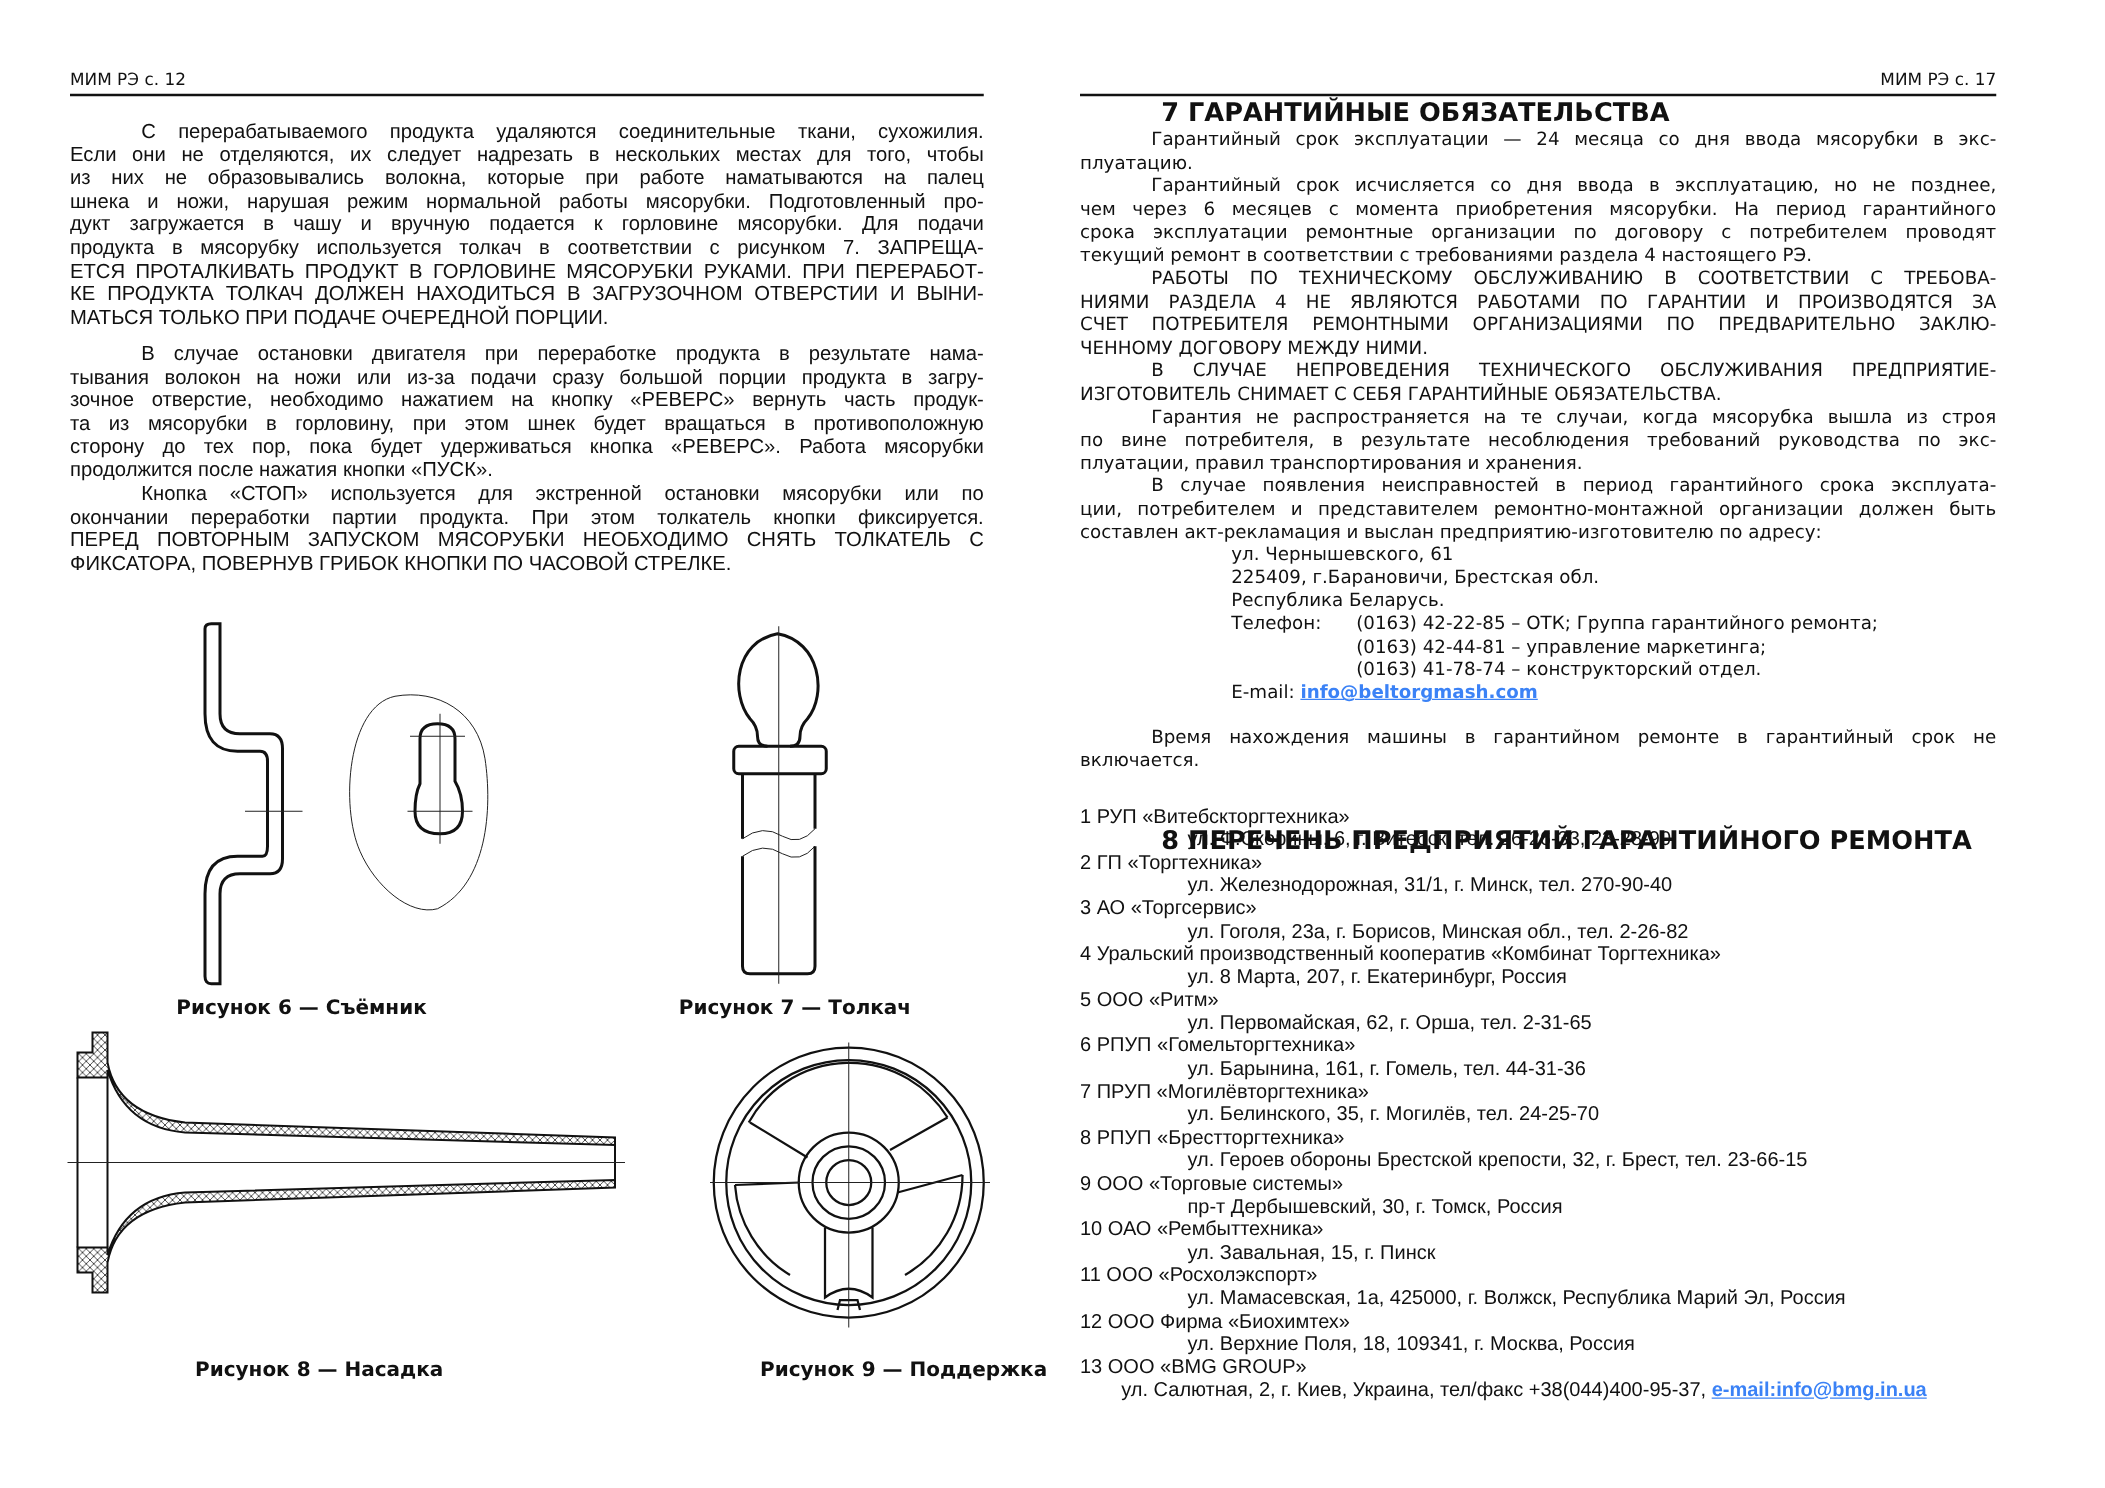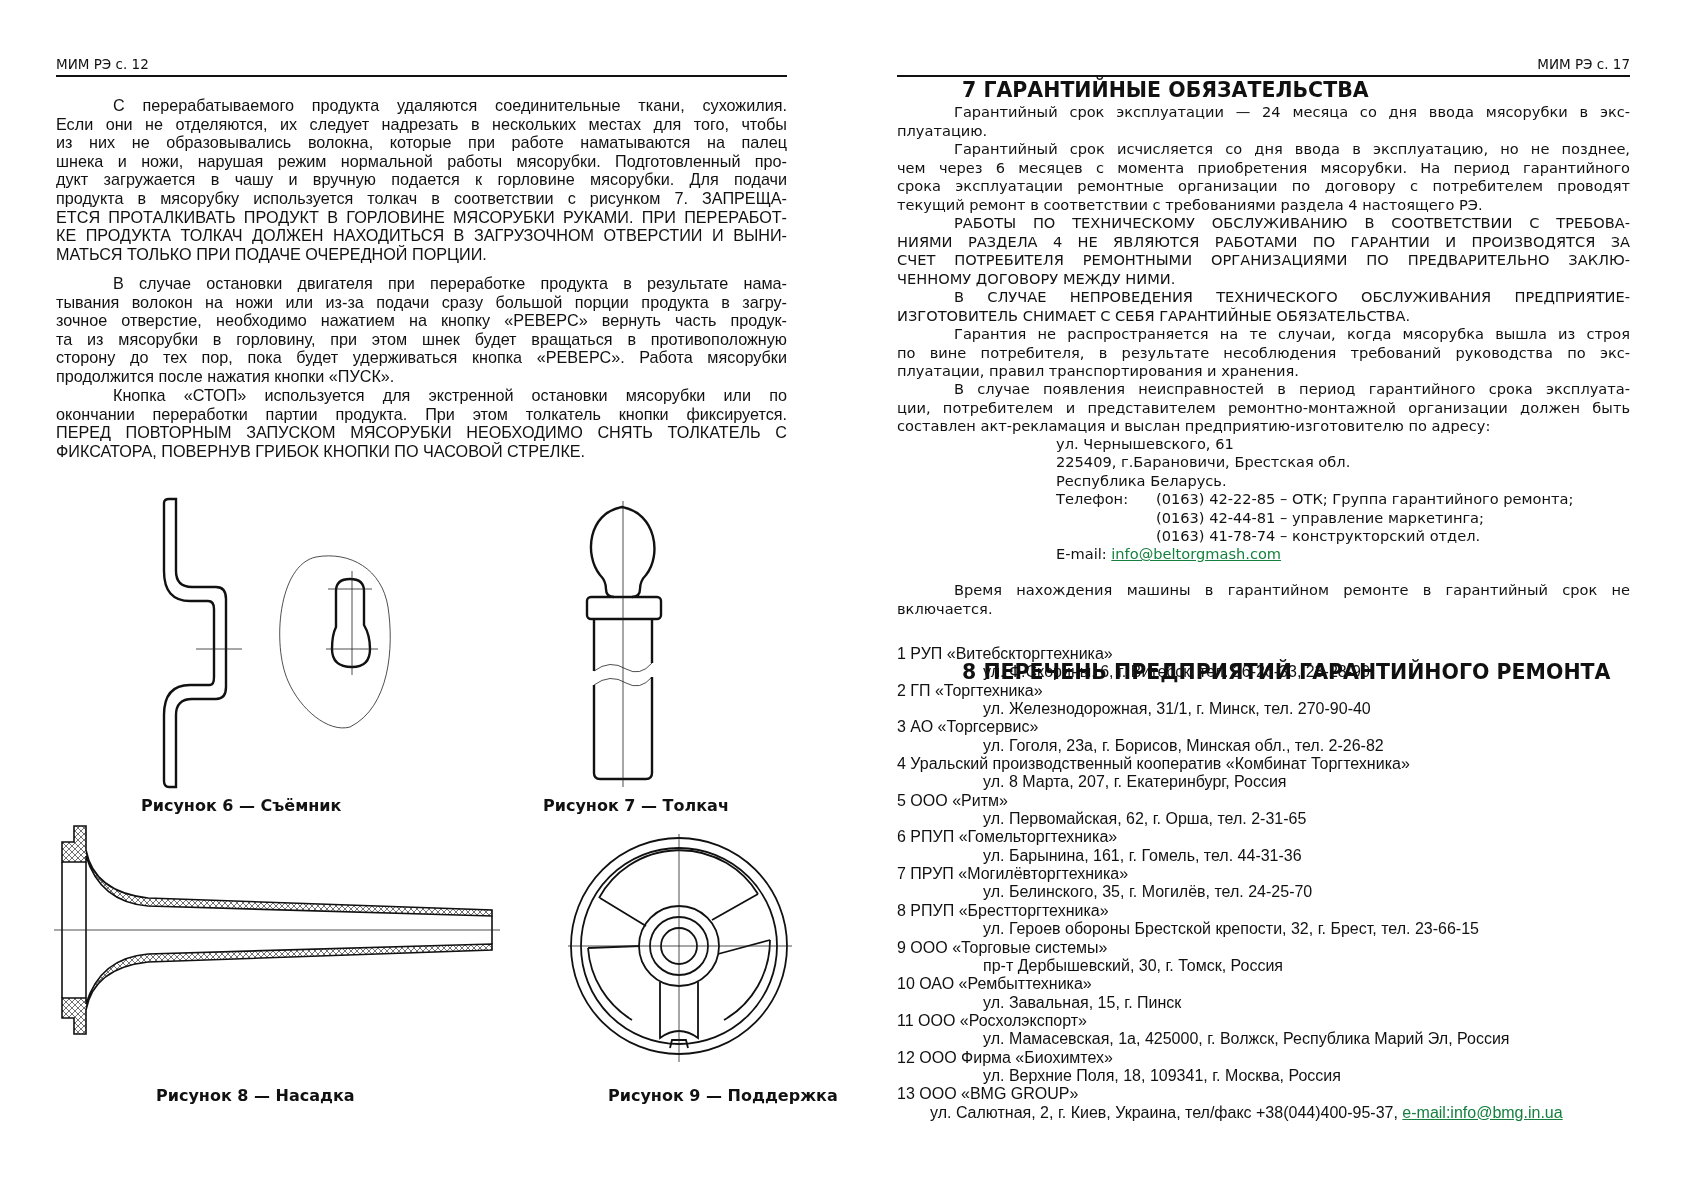--- a/index.html
+++ b/index.html
@@ -1,36 +1,36 @@
 <!DOCTYPE html>
 <html><head>
 <meta charset="utf-8">
 <style>
   html, body { margin: 0; padding: 0; background: #ffffff; }
   body { width: 1684px; height: 1190px; position: relative; overflow: hidden;
          font-family: "DejaVu Sans", sans-serif; color: #111; }
   .page { position: absolute; top: 0; height: 1190px; }
   .page-left { left: 0; width: 842px; }
-  .page-right { left: 842px; width: 842px; }
+  .page-right { left: 809px; width: 842px; }
   .hdr { position: absolute; top: 56px; font-size: 13.5px; font-family: "DejaVu Sans", sans-serif; }
   .rule { position: absolute; height: 0; border-top: 2px solid #111; }
   .para { position: absolute; font-size: 15.2px; line-height: 18.6px; text-align: justify; }
   .para .ln { display: block; white-space: nowrap; text-align: justify; text-align-last: justify; }
   .para .ln.last { text-align-last: left; }
   .narrow { font-family: "Liberation Sans", sans-serif; font-size: 16.2px; }
   .wide { font-family: "DejaVu Sans", sans-serif; font-size: 14.6px; }
   .indent { padding-left: 57px; }
   .h1 { position: absolute; font-family: "DejaVu Sans", sans-serif; font-weight: bold; font-size: 20.5px; white-space: nowrap; }
   .caption { position: absolute; font-family: "DejaVu Sans", sans-serif; font-weight: bold; font-size: 16px; white-space: nowrap; }
   .addr { position: absolute; font-family: "DejaVu Sans", sans-serif; font-size: 14.6px; line-height: 18.4px; white-space: nowrap; }
   .list { position: absolute; font-family: "Liberation Sans", sans-serif; font-size: 16px; line-height: 18.35px; white-space: nowrap; }
   .list .org { display: block; }
   .list .adr { display: block; padding-left: 86px; }
   .list .adr.bmg { padding-left: 33px; }
-  a.u { color: #15803d; text-decoration: underline; }
+  a.u { color: #3b82f6; text-decoration: underline; font-weight: bold; }
   svg { position: absolute; overflow: visible; }
   .thick { fill: none; stroke: #111; stroke-width: 2.4; }
   .thin { fill: none; stroke: #222; stroke-width: 0.8; }
 </style>
 </head>
 <body>
 
 <div class="page page-left">
   <div class="hdr" style="left:56px;">МИМ РЭ с. 12</div>
   <div class="rule" style="left:56px; top:75px; width:731px;"></div>
@@ -144,21 +144,21 @@
     <span class="ln indent">Гарантия не распространяется на те случаи, когда мясорубка вышла из строя</span>
     <span class="ln">по вине потребителя, в результате несоблюдения требований руководства по экс-</span>
     <span class="ln last">плуатации, правил транспортирования и хранения.</span>
   </div>
   <div class="para wide" style="left:55px; top:380px; width:733px;">
     <span class="ln indent">В случае появления неисправностей в период гарантийного срока эксплуата-</span>
     <span class="ln">ции, потребителем и представителем ремонтно-монтажной организации должен быть</span>
     <span class="ln last">составлен акт-рекламация и выслан предприятию-изготовителю по адресу:</span>
   </div>
 
-  <div class="addr" style="left:176px; top:435px;margin-left:38px;">
+  <div class="addr" style="left:176px; top:435px;">
     <div>ул. Чернышевского, 61</div>
     <div>225409, г.Барановичи, Брестская обл.</div>
     <div>Республика Беларусь.</div>
     <div>
       <span style="display:inline-block; width:100px;">Телефон:</span><span>(0163) 42-22-85 – ОТК; Группа гарантийного ремонта;</span>
     </div>
     <div style="padding-left:100px;">(0163) 42-44-81 – управление маркетинга;</div>
     <div style="padding-left:100px;">(0163) 41-78-74 – конструкторский отдел.</div>
     <div>
       <span>E-mail: </span><a class="u">info@beltorgmash.com</a>

